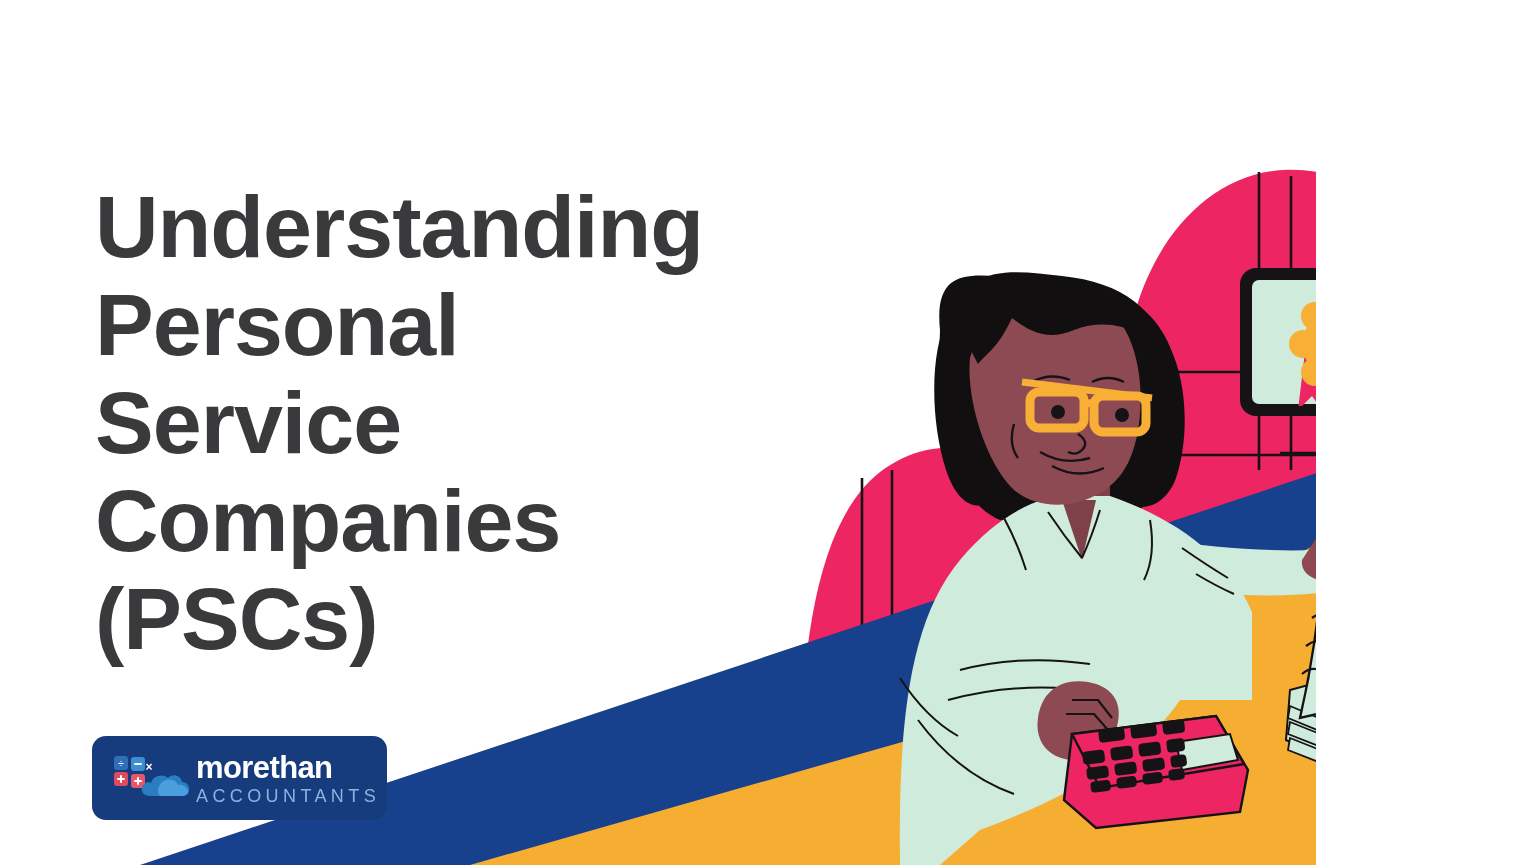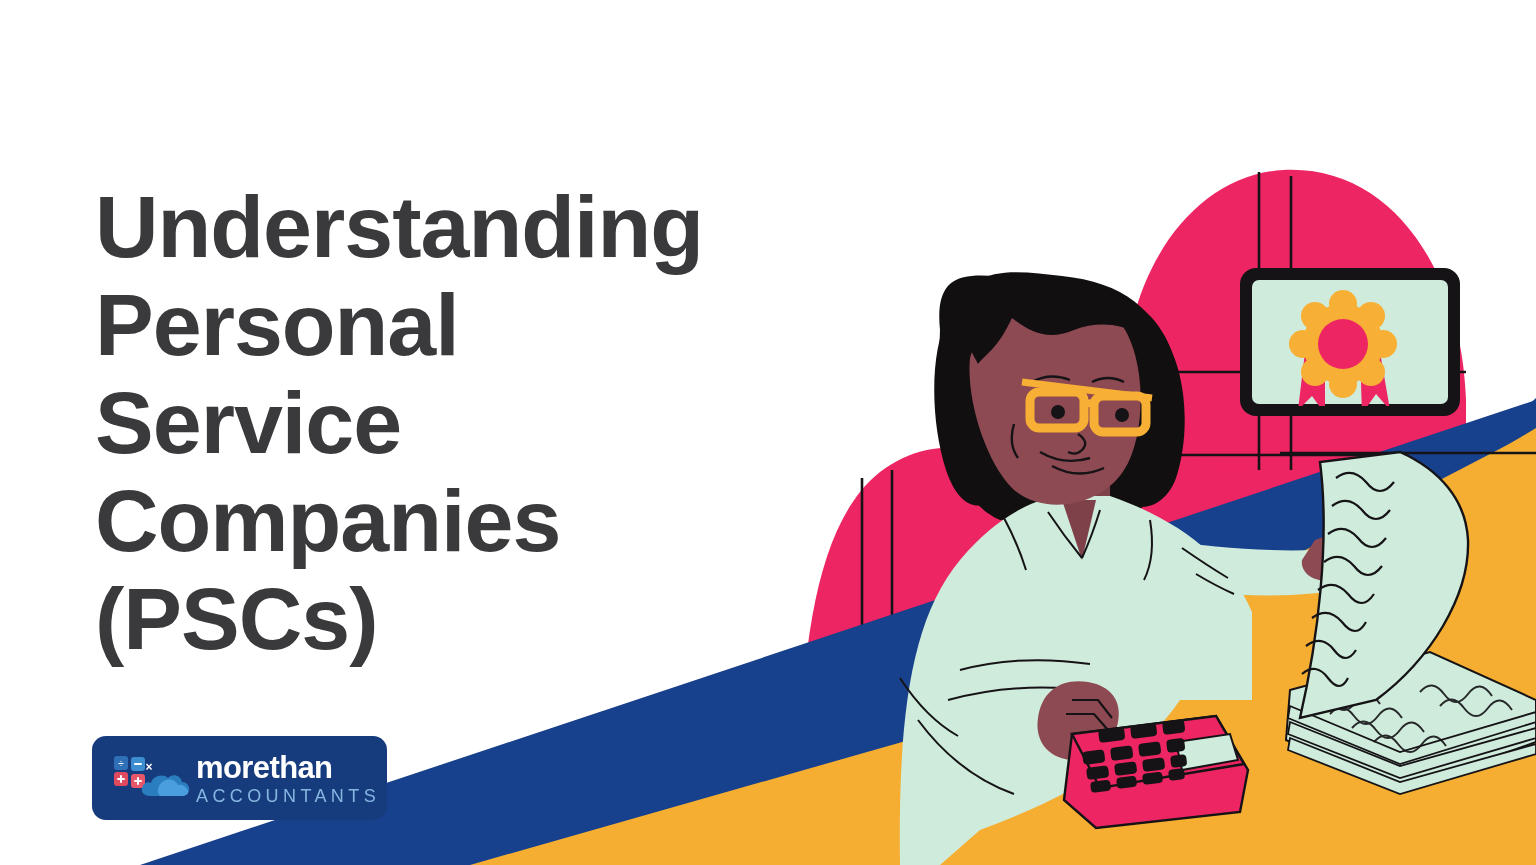--- a/index.html
+++ b/index.html
@@ -5,21 +5,21 @@
 <style>
   * { margin:0; padding:0; box-sizing:border-box; }
   html,body { width:1536px; height:865px; overflow:hidden; }
   body {
     background:#ffffff;
     font-family:"Liberation Sans", sans-serif;
     position:relative;
   }
   .banner {
     position:absolute; inset:0;
-    width:1536px; height:865px;
+    width:1316px; height:865px;
     background:#ffffff;
     overflow:hidden;
   }
 
   
   .text-col {
     position:absolute;
     left:95px; top:178px;
     width:820px;
     z-index:40;

